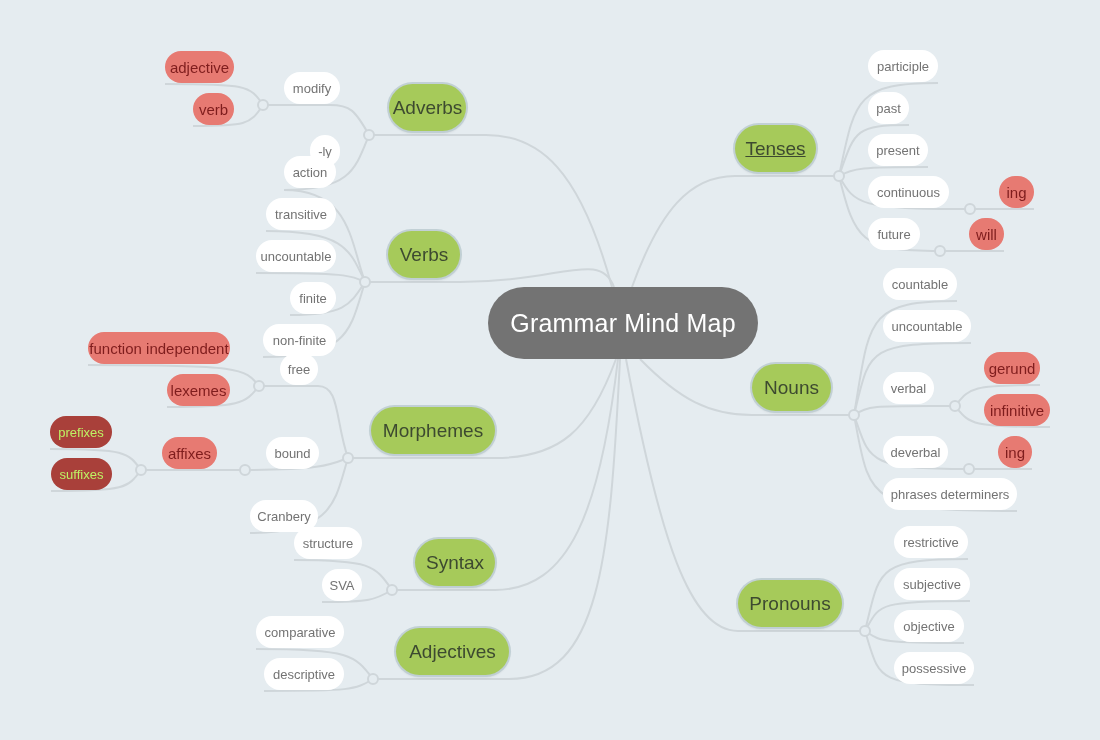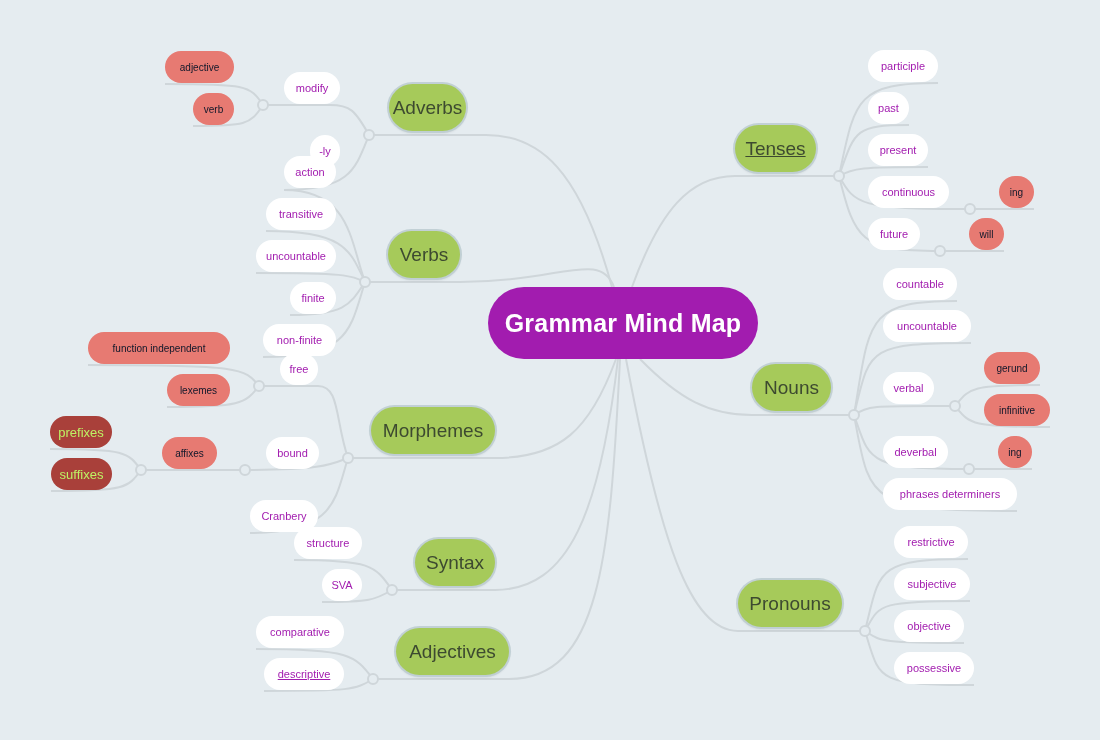--- a/index.html
+++ b/index.html
@@ -23,26 +23,26 @@
     background: #00a7f7; color: #ffffff;
     font-size: 25px; border-radius: 36px;
     letter-spacing: 0.2px;
   }
   .node.main {
     background: #a6ca5a; color: #3d4a30;
     font-size: 19px; border-radius: 26px;
     box-shadow: 0 0 0 2px rgba(190,205,210,0.9), 0 2px 3px rgba(0,0,0,0.12);
   }
   .node.sub {
-    background: #ffffff; color: #a21caf;
-    font-size: 11px; border-radius: 16px;
+    background: #ffffff; color: #737373;
+    font-size: 13px; border-radius: 16px;
   }
   .node.leaf {
-    background: #e77a72; color: #0f172a;
-    font-size: 10px; border-radius: 16px;
+    background: #e77a72; color: #7f1d1d;
+    font-size: 15px; border-radius: 16px;
   }
   .node.leaf2 {
     background: #a9403a; color: #bef264;
     font-size: 13px; border-radius: 16px;
   }
   .joint {
     position: absolute; width: 12px; height: 12px;
     box-sizing: border-box;
     border: 2px solid #cfd6da; border-radius: 50%;
     background: #e5ecf0;
@@ -94,21 +94,21 @@
       <path d="M 955 406 C 970 388, 970 385, 1040 385" fill="none" stroke="#cfd6da" stroke-width="2"></path>
       <path d="M 955 406 C 970 424, 970 427, 1050 427" fill="none" stroke="#cfd6da" stroke-width="2"></path>
       <path d="M 854 415 C 870 460, 865 469, 969 469 L 1032 469" fill="none" stroke="#cfd6da" stroke-width="2"></path>
       <path d="M 854 415 C 870 500, 865 511, 1017 511" fill="none" stroke="#cfd6da" stroke-width="2"></path>
       <path d="M 865 631 C 880 570, 875 559, 968 559" fill="none" stroke="#cfd6da" stroke-width="2"></path>
       <path d="M 865 631 C 880 605, 875 601, 970 601" fill="none" stroke="#cfd6da" stroke-width="2"></path>
       <path d="M 865 631 C 880 640, 875 643, 964 643" fill="none" stroke="#cfd6da" stroke-width="2"></path>
       <path d="M 865 631 C 880 680, 875 685, 974 685" fill="none" stroke="#cfd6da" stroke-width="2"></path>
     </svg>
 
-  <div class="node root" id="root-node" style="left: 488px; top: 287px; width: 270px; height: 72px; background: #a21caf; font-weight: bold;">
+  <div class="node root" id="root-node" style="left: 488px; top: 287px; width: 270px; height: 72px; background: #737373;">
     <span>Grammar Mind Map</span>
   </div>
 
   <div id="nodes-layer">
       <div class="node main" style="left: 389px; top: 84px; width: 77px; height: 47px; text-align: right;">
         <span>Adverbs</span>
       </div>
       <div class="node main" style="left: 388px; top: 231px; width: 72px; height: 47px;">
         <span>Verbs</span>
       </div>
@@ -183,21 +183,21 @@
       </div>
       <div class="node sub" style="left: 294px; top: 527px; width: 68px; height: 32px;">
         <span>structure</span>
       </div>
       <div class="node sub" style="left: 322px; top: 569px; width: 40px; height: 32px;">
         <span>SVA</span>
       </div>
       <div class="node sub" style="left: 256px; top: 616px; width: 88px; height: 32px;">
         <span>comparative</span>
       </div>
-      <div class="node sub" style="left: 264px; top: 658px; width: 80px; height: 32px; text-decoration: underline;">
+      <div class="node sub" style="left: 264px; top: 658px; width: 80px; height: 32px;">
         <span>descriptive</span>
       </div>
       <div class="node sub" style="left: 868px; top: 50px; width: 70px; height: 32px;">
         <span>participle</span>
       </div>
       <div class="node sub" style="left: 868px; top: 92px; width: 41px; height: 32px;">
         <span>past</span>
       </div>
       <div class="node sub" style="left: 868px; top: 134px; width: 60px; height: 32px;">
         <span>present</span>

